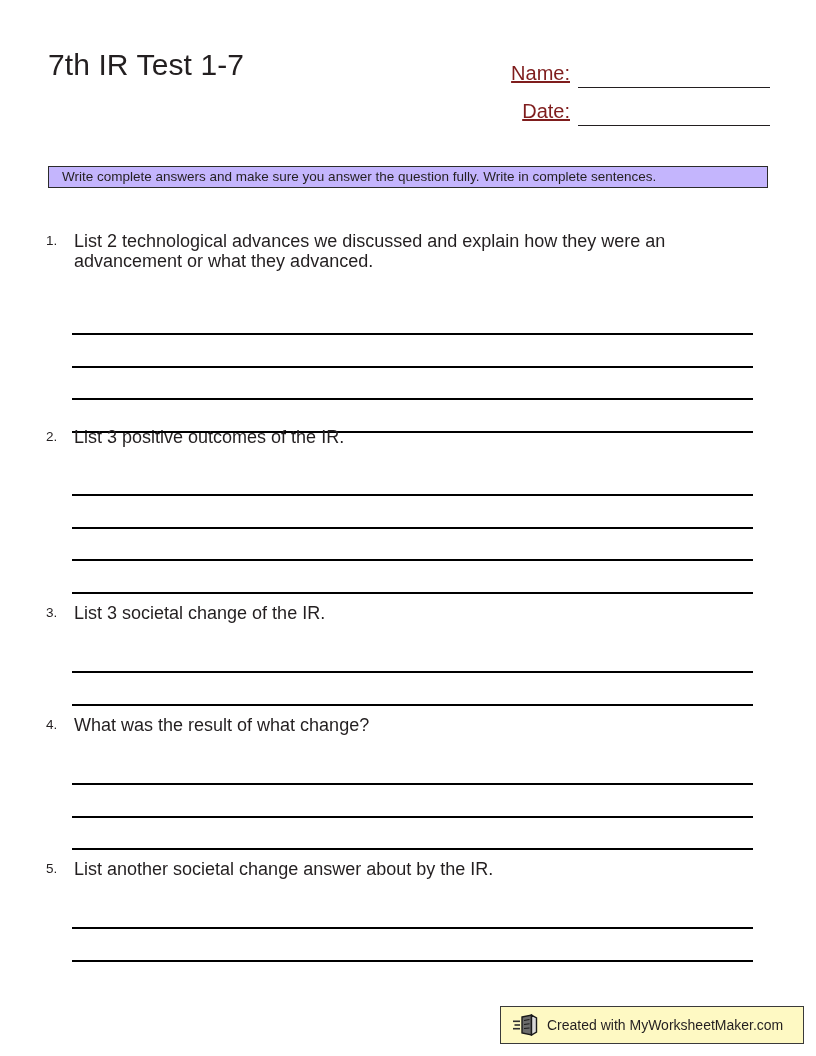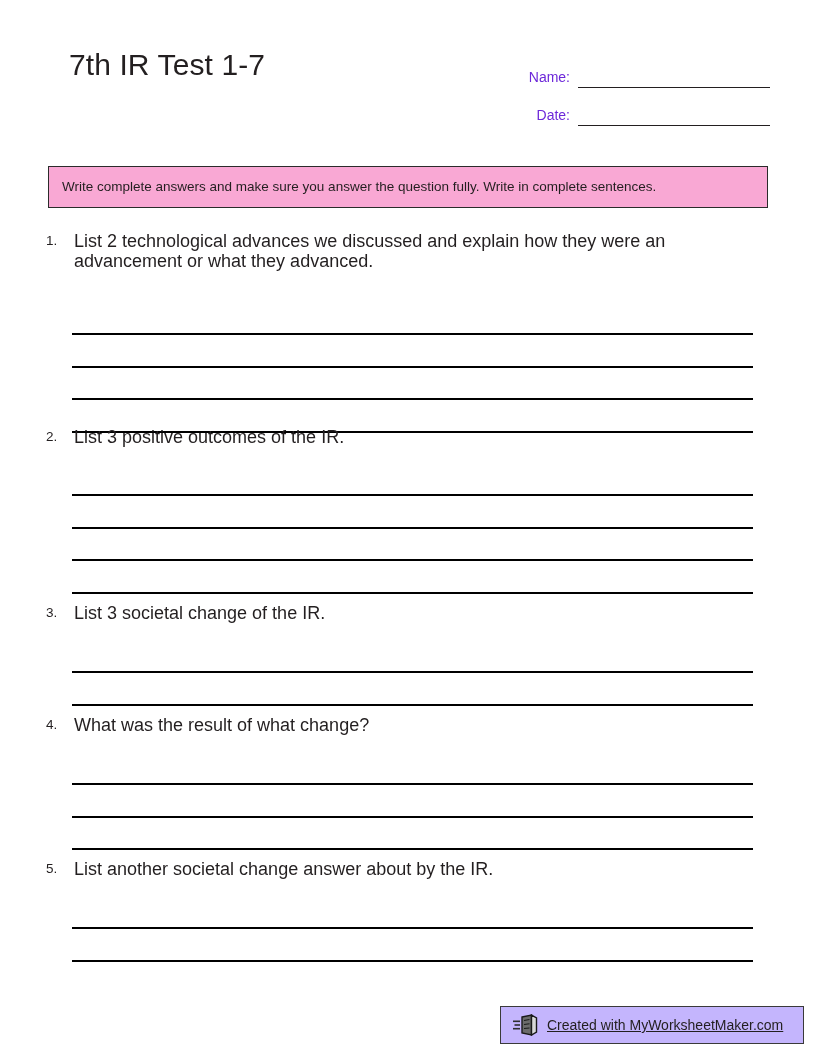--- a/index.html
+++ b/index.html
@@ -29,56 +29,56 @@
   }
   .worksheet-title {
     position: absolute;
     left: 48px;
     top: 48px;
     font-size: 30px;
     font-weight: 400;
     letter-spacing: 0.1px;
     color: #231f20;
     white-space: nowrap;
-    margin-left: 21px;
   }
   .namedate {
     position: absolute;
     left: 470px;
     top: 50px;
     width: 300px;
   }
   .nd-row {
     display: flex;
     align-items: flex-end;
     justify-content: flex-end;
     height: 38px;
   }
   .nd-label {
-    font-size: 14px;
-    color: #6d28d9;
+    font-size: 20px;
+    color: #7f1d1d;
     padding-right: 8px;
     padding-bottom: 3px;
     white-space: nowrap;
+    text-decoration: underline;
   }
   .nd-rule {
     width: 192px;
     border-bottom: 1.4px solid #231f20;
     height: 22px;
   }
 
   
   .instructions-box {
     position: absolute;
     left: 48px;
     top: 166px;
     width: 720px;
-    height: 42px;
+    height: 22px;
     border: 1.3px solid #2b2b2b;
-    background: #f9a8d4;
+    background: #c4b5fd;
     display: flex;
     align-items: center;
     box-sizing: border-box;
   }
   .instructions-text {
     font-size: 13.5px;
     color: #231f20;
     padding-left: 13px;
     line-height: 1.2;
   }
@@ -125,25 +125,24 @@
   }
 
   
   .footer-badge {
     position: absolute;
     left: 500px;
     top: 1006px;
     width: 304px;
     height: 38px;
     border: 1.2px solid #3a3a3a;
-    background: #c4b5fd;
+    background: #fef9c3;
     display: flex;
     align-items: center;
     box-sizing: border-box;
-    text-decoration: underline;
   }
   .badge-icon {
     flex: 0 0 auto;
     margin-left: 12px;
     margin-right: 8px;
     width: 26px;
     height: 22px;
     display: block;
   }
   .badge-text {

